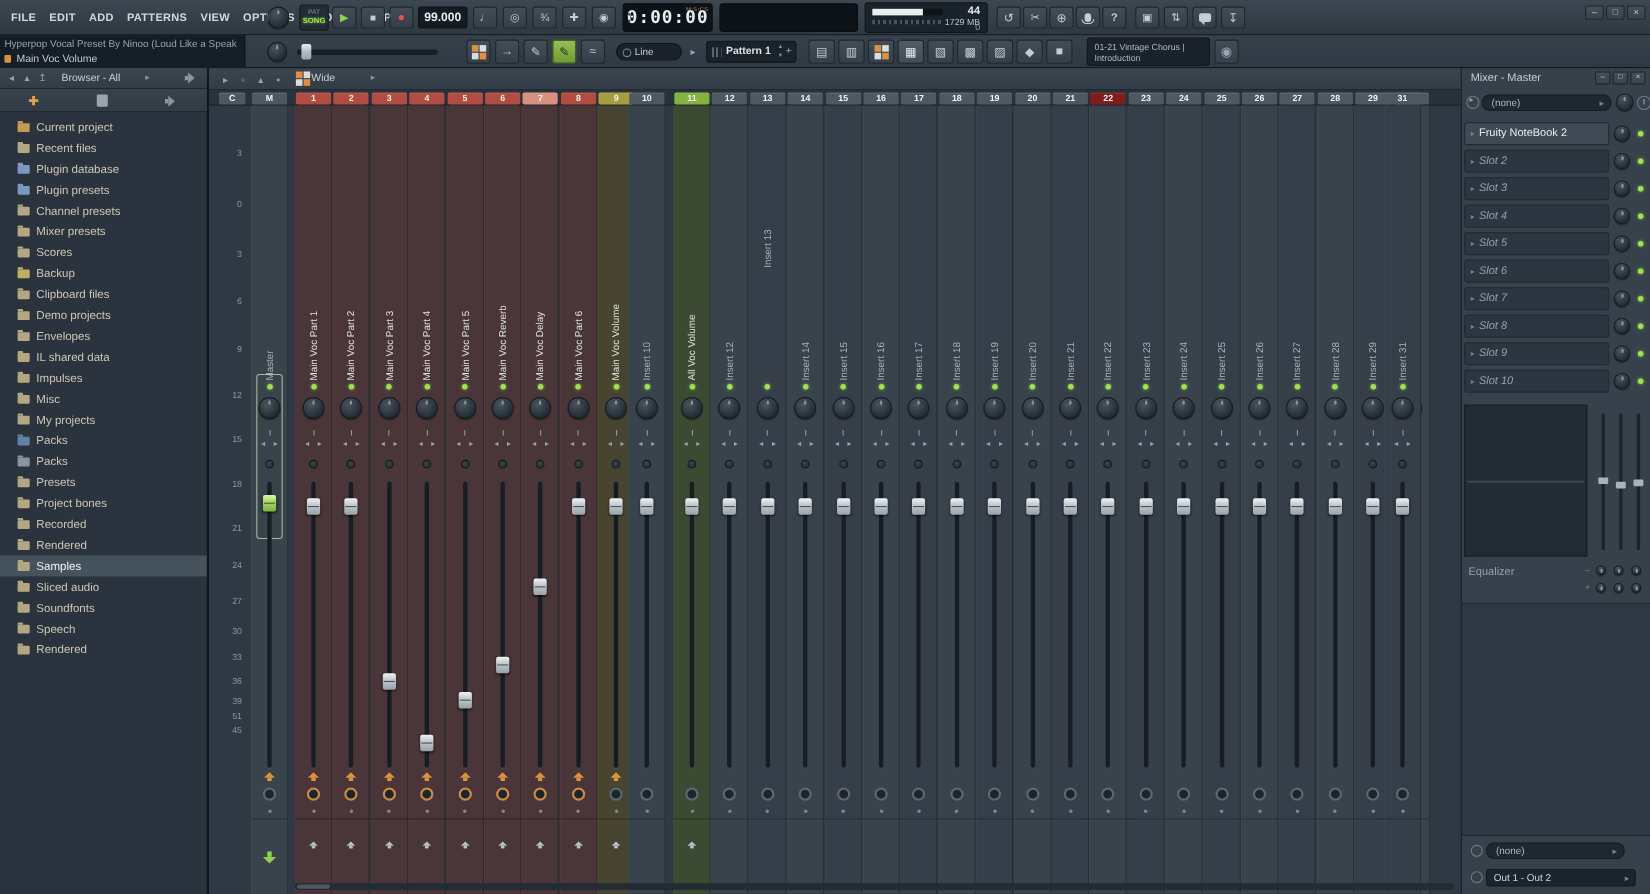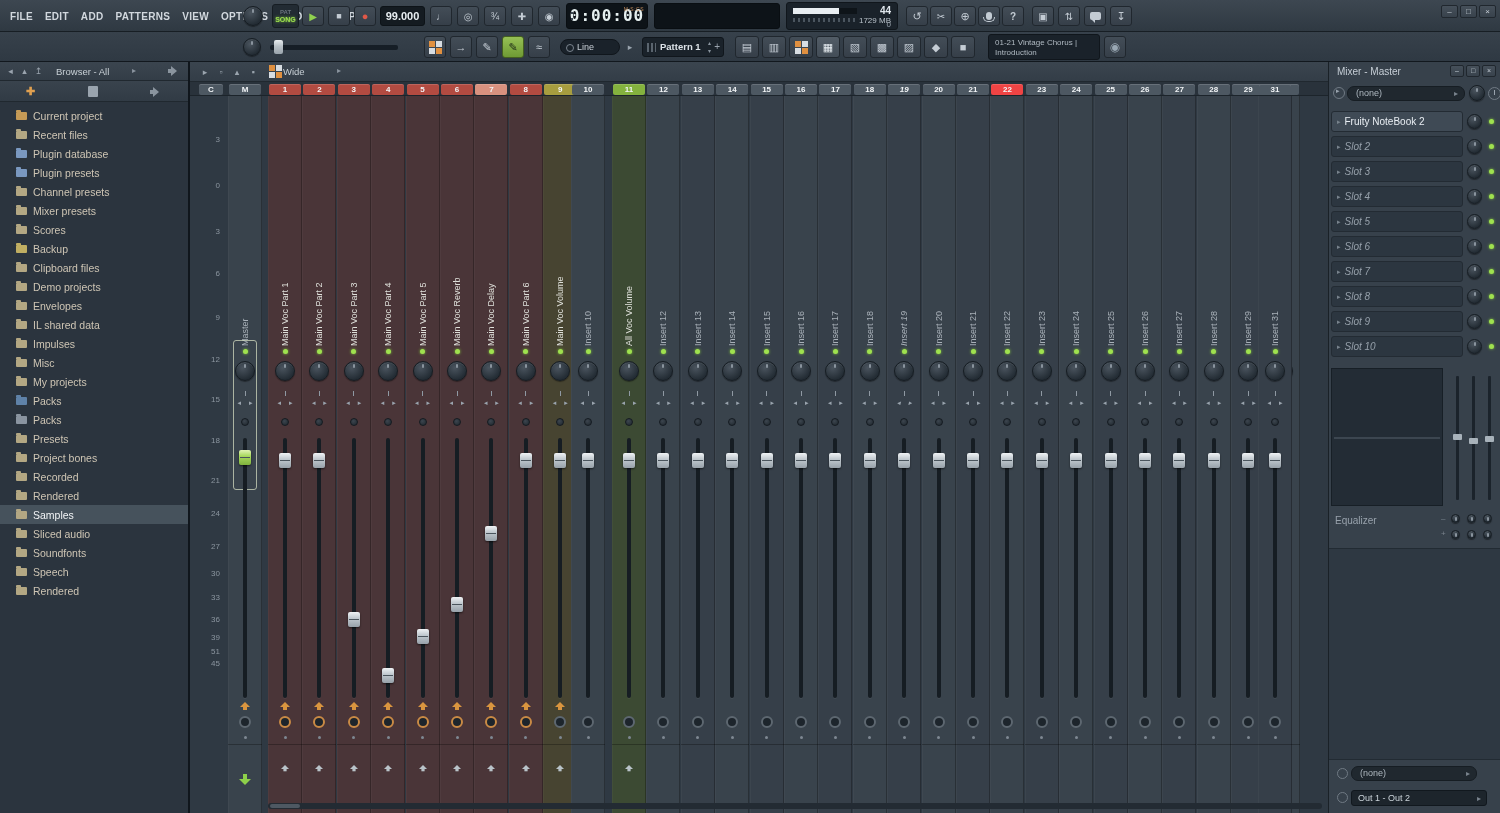--- a/index.html
+++ b/index.html
@@ -320,20 +320,25 @@
       </div>
     <div class="tbtn ib9 ic ic-down"></div>
     <div class="winbtns">
       <div class="wbtn">–</div>
       <div class="wbtn">□</div>
       <div class="wbtn">×</div>
     </div>
   </div>
 
   <div class="secondbar">
+    <div class="hint">
+      <div class="hint-l1">Hyperpop Vocal Preset By Ninoo (Loud Like a Speak</div>
+      <div class="hint-marker"></div>
+      <div class="hint-l2">Main Voc Volume</div>
+    </div>
     <div class="knob k2"></div>
     <div class="hslider">
       <div class="hgroove"></div>
       <div class="hhandle"></div>
     </div>
     <div class="sbtn sb1">
         <span class="grid-icon"></span>
       </div>
     <div class="sbtn sb2 ic ic-arrow"></div>
     <div class="sbtn sb3 ic ic-pencil"></div>
@@ -758,21 +763,21 @@
             <div class="t-arrows"></div>
             <div class="mini-knob"></div>
             <div class="fader">
               <div class="groove"></div>
               <div class="f-handle" style="top:15px"></div>
             </div>
             <div class="arm" style="border-color:#5d6770"></div>
             <div class="t-dot"></div>
           </div>
         </div>
-        <div class="track" style="left: 490.8px;">
+        <div class="track" style="left: 490.8px; text-align: center;">
           <div class="t-head" style="background:#4d5862">13</div>
           <div class="t-body" style="background:#363f49">
             <div class="t-name dim">Insert 13</div>
             <div class="led"></div>
             <div class="knob t-pan"></div>
             <div class="t-tick"></div>
             <div class="t-arrows"></div>
             <div class="mini-knob"></div>
             <div class="fader">
               <div class="groove"></div>
@@ -860,21 +865,21 @@
             <div class="t-arrows"></div>
             <div class="mini-knob"></div>
             <div class="fader">
               <div class="groove"></div>
               <div class="f-handle" style="top:15px"></div>
             </div>
             <div class="arm" style="border-color:#5d6770"></div>
             <div class="t-dot"></div>
           </div>
         </div>
-        <div class="track" style="left: 697.2px; font-style: italic;">
+        <div class="track" style="left: 697.2px;">
           <div class="t-head" style="background:#4d5862">19</div>
           <div class="t-body" style="background:#363f49">
             <div class="t-name dim">Insert 19</div>
             <div class="led"></div>
             <div class="knob t-pan"></div>
             <div class="t-tick"></div>
             <div class="t-arrows"></div>
             <div class="mini-knob"></div>
             <div class="fader">
               <div class="groove"></div>
@@ -912,21 +917,21 @@
             <div class="mini-knob"></div>
             <div class="fader">
               <div class="groove"></div>
               <div class="f-handle" style="top:15px"></div>
             </div>
             <div class="arm" style="border-color:#5d6770"></div>
             <div class="t-dot"></div>
           </div>
         </div>
         <div class="track" style="left: 800.4px;">
-          <div class="t-head" style="background:#ef4444">22</div>
+          <div class="t-head" style="background:#7f1d1d">22</div>
           <div class="t-body" style="background:#39434c">
             <div class="t-name dim">Insert 22</div>
             <div class="led"></div>
             <div class="knob t-pan"></div>
             <div class="t-tick"></div>
             <div class="t-arrows"></div>
             <div class="mini-knob"></div>
             <div class="fader">
               <div class="groove"></div>
               <div class="f-handle" style="top:15px"></div>

